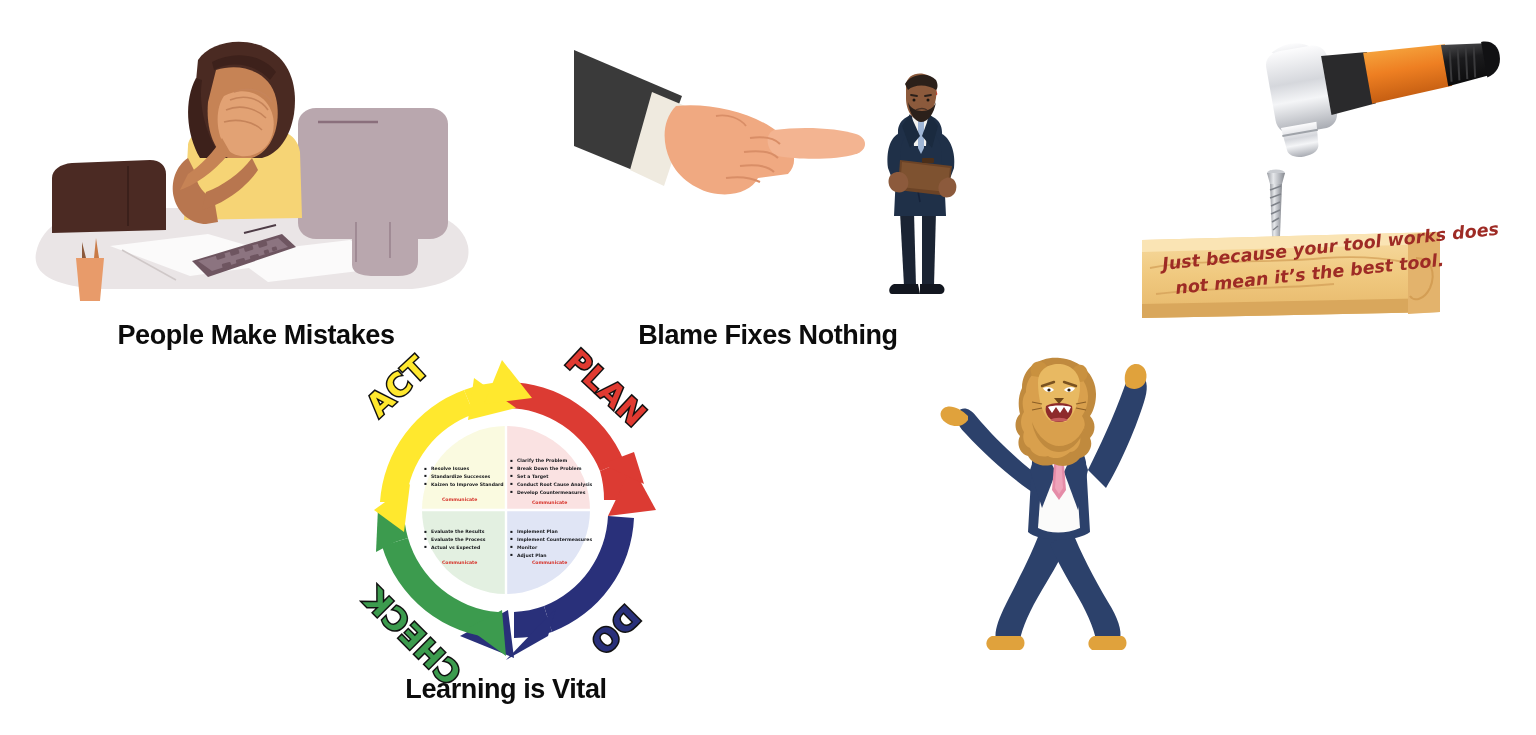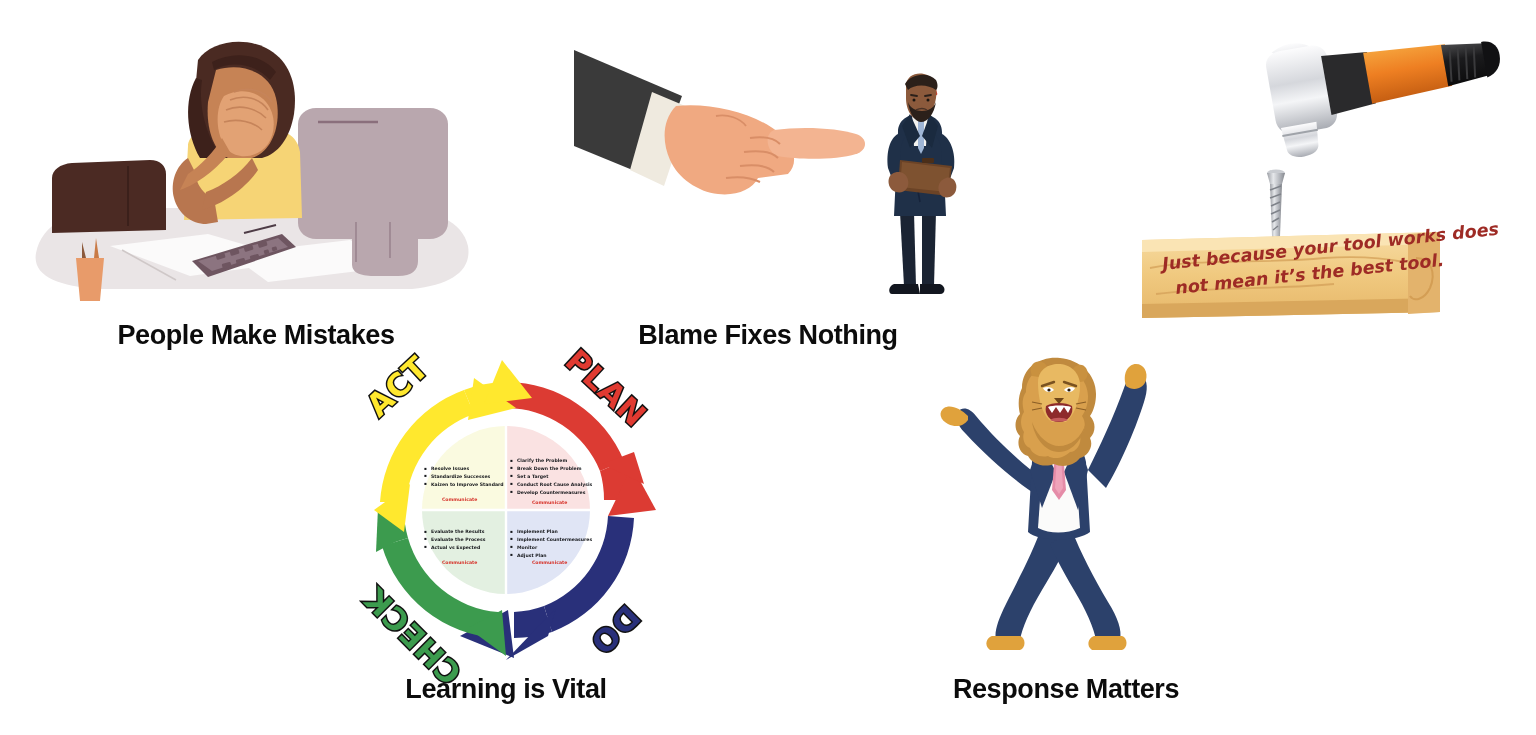--- a/index.html
+++ b/index.html
@@ -448,16 +448,15 @@
 
           <path d="M104 44 L94 42" stroke="#8A5E26" stroke-width="1.2"></path>
           <path d="M104 48 L94 50" stroke="#8A5E26" stroke-width="1.2"></path>
           <path d="M138 44 L148 42" stroke="#8A5E26" stroke-width="1.2"></path>
           <path d="M138 48 L148 50" stroke="#8A5E26" stroke-width="1.2"></path>
 
           <path d="M94 62 C100 78 112 86 121 86 C132 86 144 78 148 62 C146 76 136 92 121 92 C106 92 96 76 94 62 Z" fill="#C08A3E"></path>
         </g>
       </svg>
     </div>
-    <div class="caption">Response Matters</div>
   </div>
 
 </div>
 
 </body></html>

